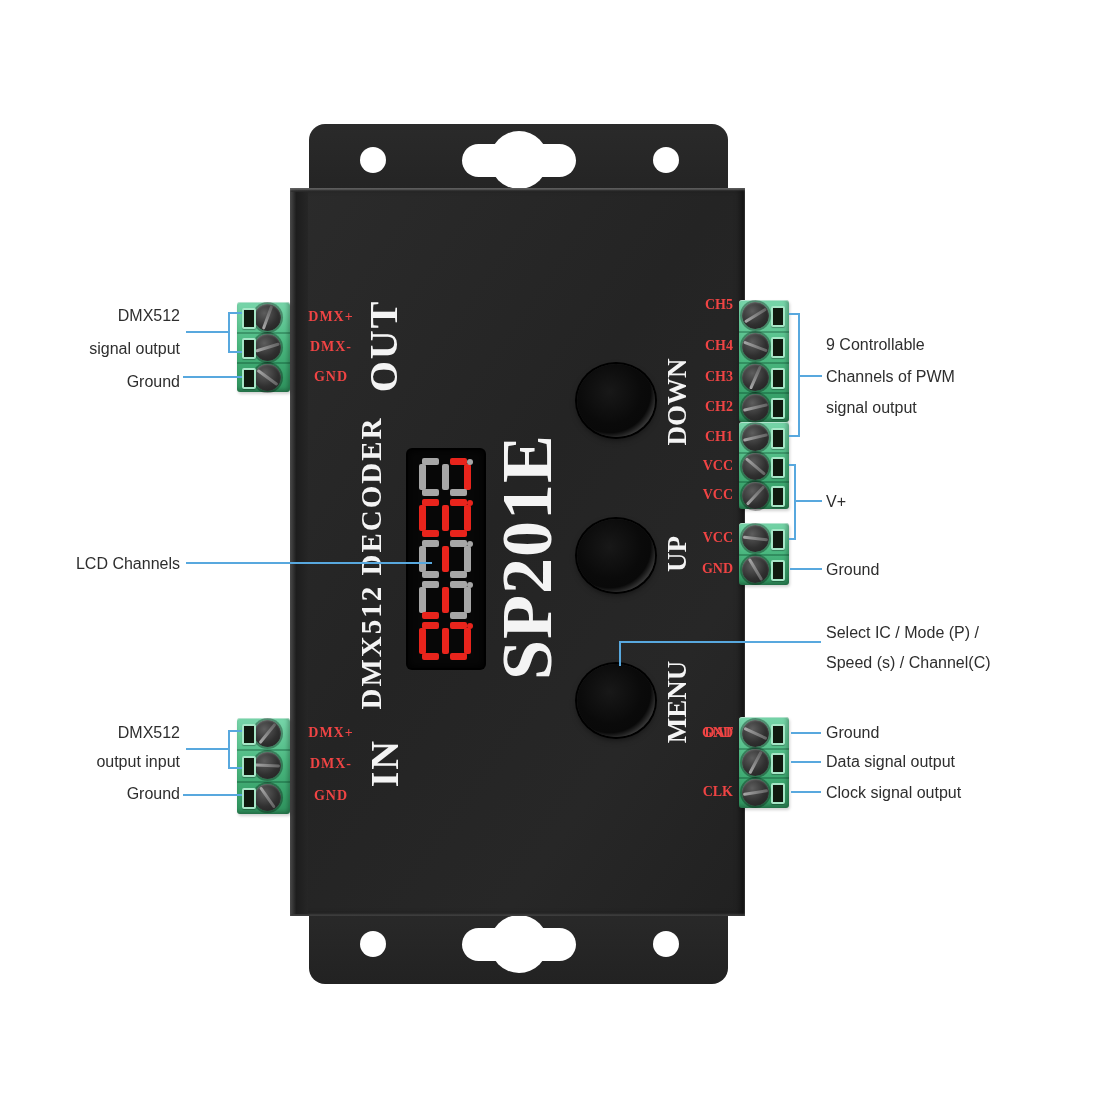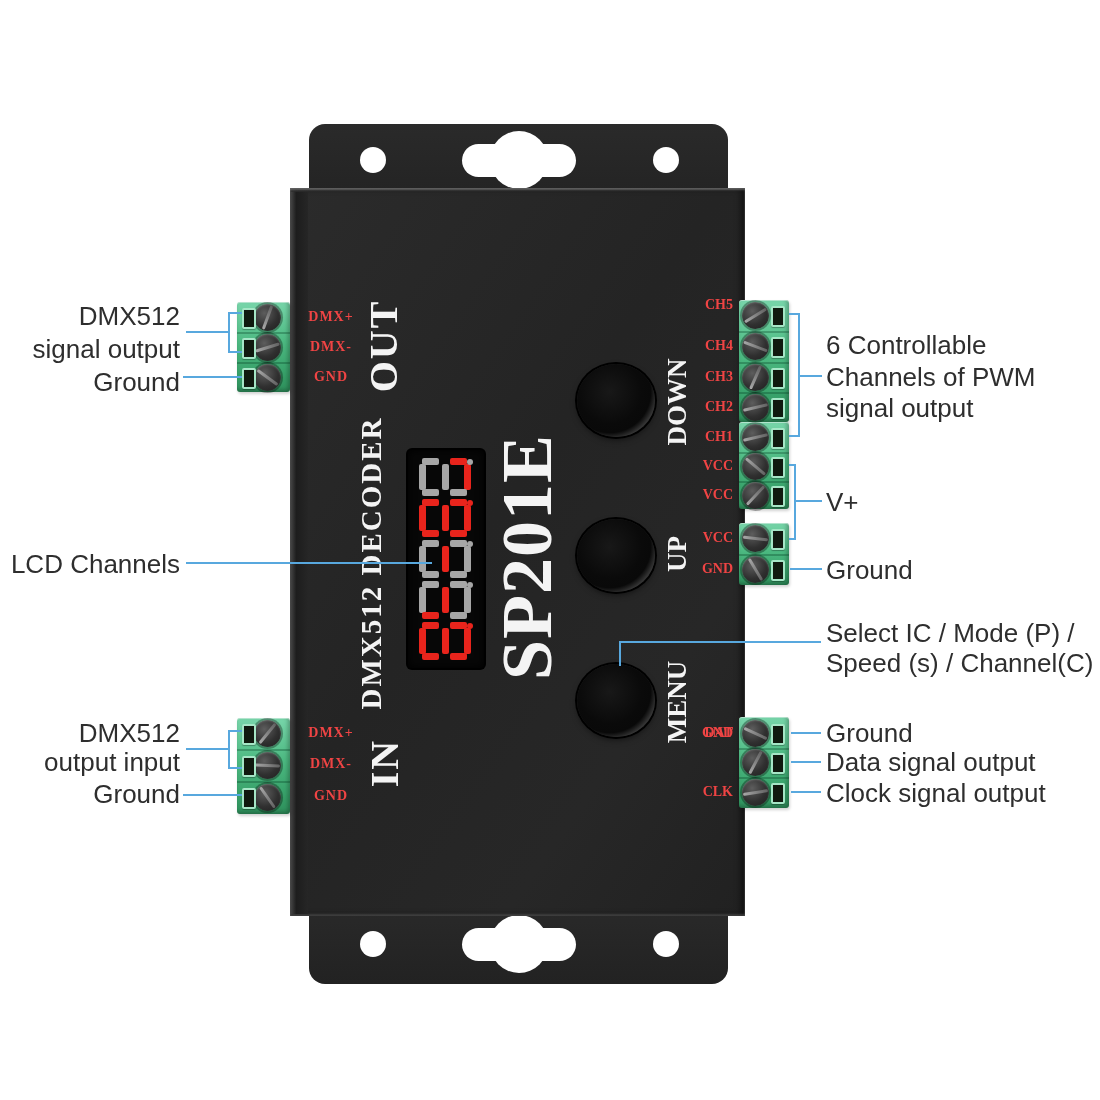--- a/index.html
+++ b/index.html
@@ -42,21 +42,21 @@
   
   .lcd{position:absolute;left:408px;top:450px;width:76px;height:218px;z-index:4;background:#070707;
        border-radius:4px;box-shadow:0 0 0 2px #000,inset 0 0 8px #000;}
   .digit{position:absolute;left:10px;width:56px;height:38px;}
   .seg{position:absolute;border-radius:2px;}
   .segv{width:7px;height:26px;top:6px;}
   .segh{width:17px;height:7px;}
   .dp{position:absolute;width:6px;height:6px;border-radius:50%;left:49px;top:1px;}
   
   .line{position:absolute;background:#58a8de;z-index:6;}
-  .ann{position:absolute;font-size:26px;line-height:30px;color:#2e2e2e;z-index:6;white-space:nowrap;}
+  .ann{position:absolute;font-size:16px;line-height:30px;color:#2e2e2e;z-index:6;white-space:nowrap;}
   .ann.aleft{right:920px;text-align:right;}
   .ann.aright{left:826px;text-align:left;}
 </style>
 </head>
 <body>
 
 <div id="canvas">
 
   <div class="backplate" style="left:309px;top:124px;width:419px;height:90px;border-radius:16px 16px 0 0;"></div>
   <div class="backplate" style="left:309px;top:900px;width:419px;height:84px;border-radius:0 0 16px 16px;"></div>
@@ -277,21 +277,21 @@
     <div class="line" style="left: 791px; top: 732px; width: 30px; height: 2px;"></div>
     <div class="line" style="left: 791px; top: 761px; width: 30px; height: 2px;"></div>
     <div class="line" style="left: 791px; top: 791px; width: 30px; height: 2px;"></div>
     <div class="ann aleft" style="top: 301px;">DMX512</div>
     <div class="ann aleft" style="top: 334px;">signal output</div>
     <div class="ann aleft" style="top: 367px;">Ground</div>
     <div class="ann aleft" style="top: 549px;">LCD Channels</div>
     <div class="ann aleft" style="top: 718px;">DMX512</div>
     <div class="ann aleft" style="top: 747px;">output input</div>
     <div class="ann aleft" style="top: 779px;">Ground</div>
-    <div class="ann aright" style="top: 330px;">6 Controllable</div>
+    <div class="ann aright" style="top: 330px;">9 Controllable</div>
     <div class="ann aright" style="top: 362px;">Channels of PWM</div>
     <div class="ann aright" style="top: 393px;">signal output</div>
     <div class="ann aright" style="top: 487px;">V+</div>
     <div class="ann aright" style="top: 555px;">Ground</div>
     <div class="ann aright" style="top: 648px;">Speed (s) / Channel(C)</div>
     <div class="ann aright" style="top: 618px;">Select IC / Mode (P) /</div>
     <div class="ann aright" style="top: 718px;">Ground</div>
     <div class="ann aright" style="top: 778px;">Clock signal output</div>
     <div class="ann aright" style="top: 747px;">Data signal output</div>
   </div>

